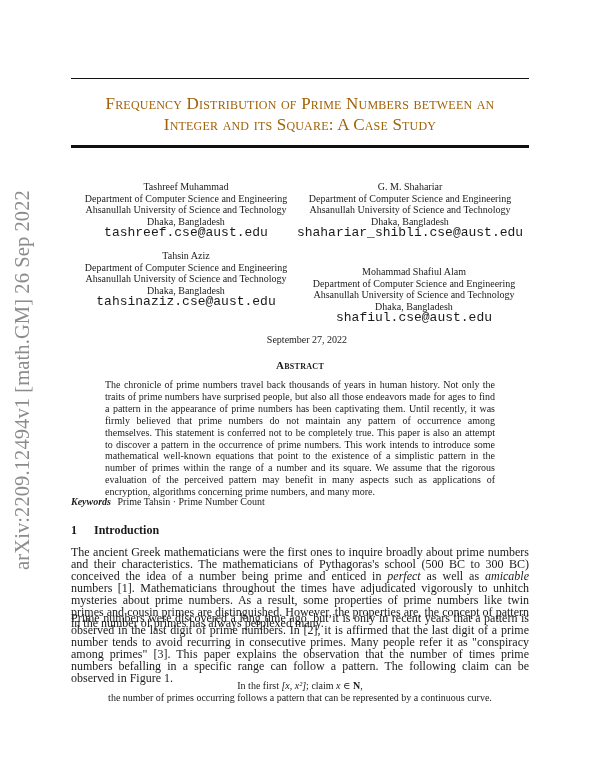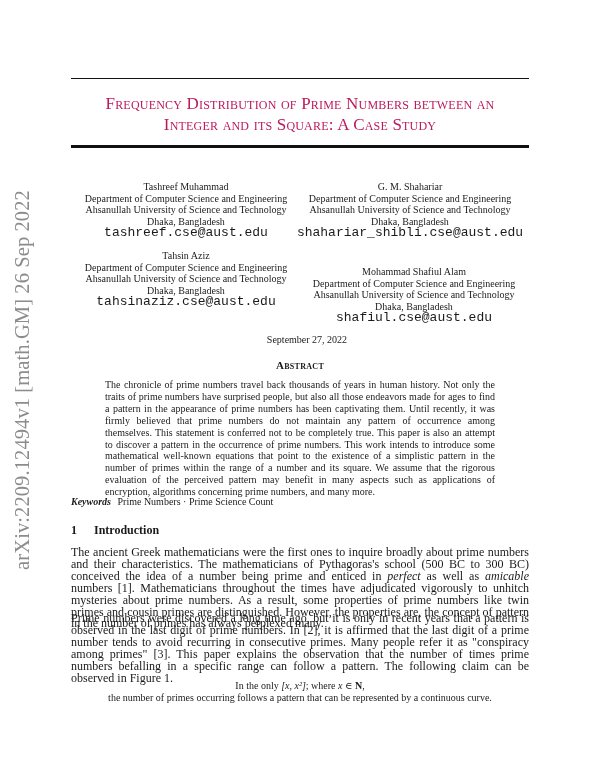--- a/index.html
+++ b/index.html
@@ -11,21 +11,21 @@
     position:absolute; left:22px; top:380px;
     transform: translate(-50%,-50%) rotate(-90deg);
     transform-origin:center center;
     white-space:nowrap; font-size:20.5px; color:#8c8c8c; letter-spacing:0.1px;
   }
   .page { position:absolute; left:71px; top:0; width:458px; }
   .rule-top { position:absolute; left:0; top:78px; width:458px; height:1.4px; background:#111; }
   .rule-bottom { position:absolute; left:0; top:145px; width:458px; height:2.6px; background:#111; }
   .title {
     position:absolute; left:0; top:93px; width:458px; text-align:center;
-    font-size:17px; line-height:21px; font-variant:small-caps; letter-spacing:0.2px; color:#be185d;
+    font-size:17px; line-height:21px; font-variant:small-caps; letter-spacing:0.2px; color:#a16207;
   }
   .authors { position:absolute; left:0; top:181px; width:458px; }
   .author {
     position:absolute; width:230px; text-align:center; font-size:10px; line-height:11.6px;
   }
   .author .name { font-weight:normal; }
   .author .email { font-family:"Liberation Mono","DejaVu Sans Mono",monospace; font-size:13px; }
   .date { position:absolute; left:7px; top:334px; width:458px; text-align:center; font-size:10px; }
   .abstract-head {
     position:absolute; left:0; top:359px; width:458px; text-align:center;
@@ -97,29 +97,29 @@
     </div>
   </div>
 
   <div class="date">September 27, 2022</div>
 
   <div class="abstract-head">Abstract</div>
   <div class="abstract-body">The chronicle of prime numbers travel back thousands of years in human history. Not only the traits of prime numbers have surprised people, but also all those endeavors made for ages to find a pattern in the appearance of prime numbers has been captivating them. Until recently, it was firmly believed that prime numbers do not maintain any pattern of occurrence among themselves. This statement is conferred not to be completely true. This paper is also an attempt to discover a pattern in the occurrence of prime numbers. This work intends to introduce some mathematical well-known equations that point to the existence of a simplistic pattern in the number of primes within the range of a number and its square. We assume that the rigorous evaluation of the perceived pattern may benefit in many aspects such as applications of encryption, algorithms concerning prime numbers, and many more.</div>
 
   <div class="keywords">
     <span class="kw-label">Keywords</span>
-    <span>Prime Numbers · Prime Science Count</span>
+    <span>Prime Tahsin · Prime Number Count</span>
   </div>
 
   <div class="section-head">
     <span class="num">1</span>
     <span>Introduction</span>
   </div>
 
   <div class="body-text p1"><span>The ancient Greek mathematicians were the first ones to inquire broadly about prime numbers and their characteristics. The mathematicians of Pythagoras's school (500 BC to 300 BC) conceived the idea of a number being prime and enticed in </span><em>perfect</em><span> as well as </span><em>amicable</em><span> numbers [1]. Mathematicians throughout the times have adjudicated vigorously to unhitch mysteries about prime numbers. As a result, some properties of prime numbers like twin primes and cousin primes are distinguished. However, the properties are, the concept of pattern in the number of primes has always perplexed many.</span></div>
 
   <div class="body-text p2">Prime numbers were discovered a long time ago, but it is only in recent years that a pattern is observed in the last digit of prime numbers. In [2], it is affirmed that the last digit of a prime number tends to avoid recurring in consecutive primes. Many people refer it as "conspiracy among primes" [3]. This paper explains the observation that the number of times prime numbers befalling in a specific range can follow a pattern. The following claim can be observed in Figure 1.</div>
 
   <div class="claim">
-    <div><span>In the only </span><span class="math">[x, x²]</span><span>; where </span><span class="math">x</span><span> ∈ </span><span class="bold-N">N</span><span>,</span></div>
+    <div><span>In the first </span><span class="math">[x, x²]</span><span>; claim </span><span class="math">x</span><span> ∈ </span><span class="bold-N">N</span><span>,</span></div>
     <div>the number of primes occurring follows a pattern that can be represented by a continuous curve.</div>
   </div>
 </div>
 
 </body></html>

